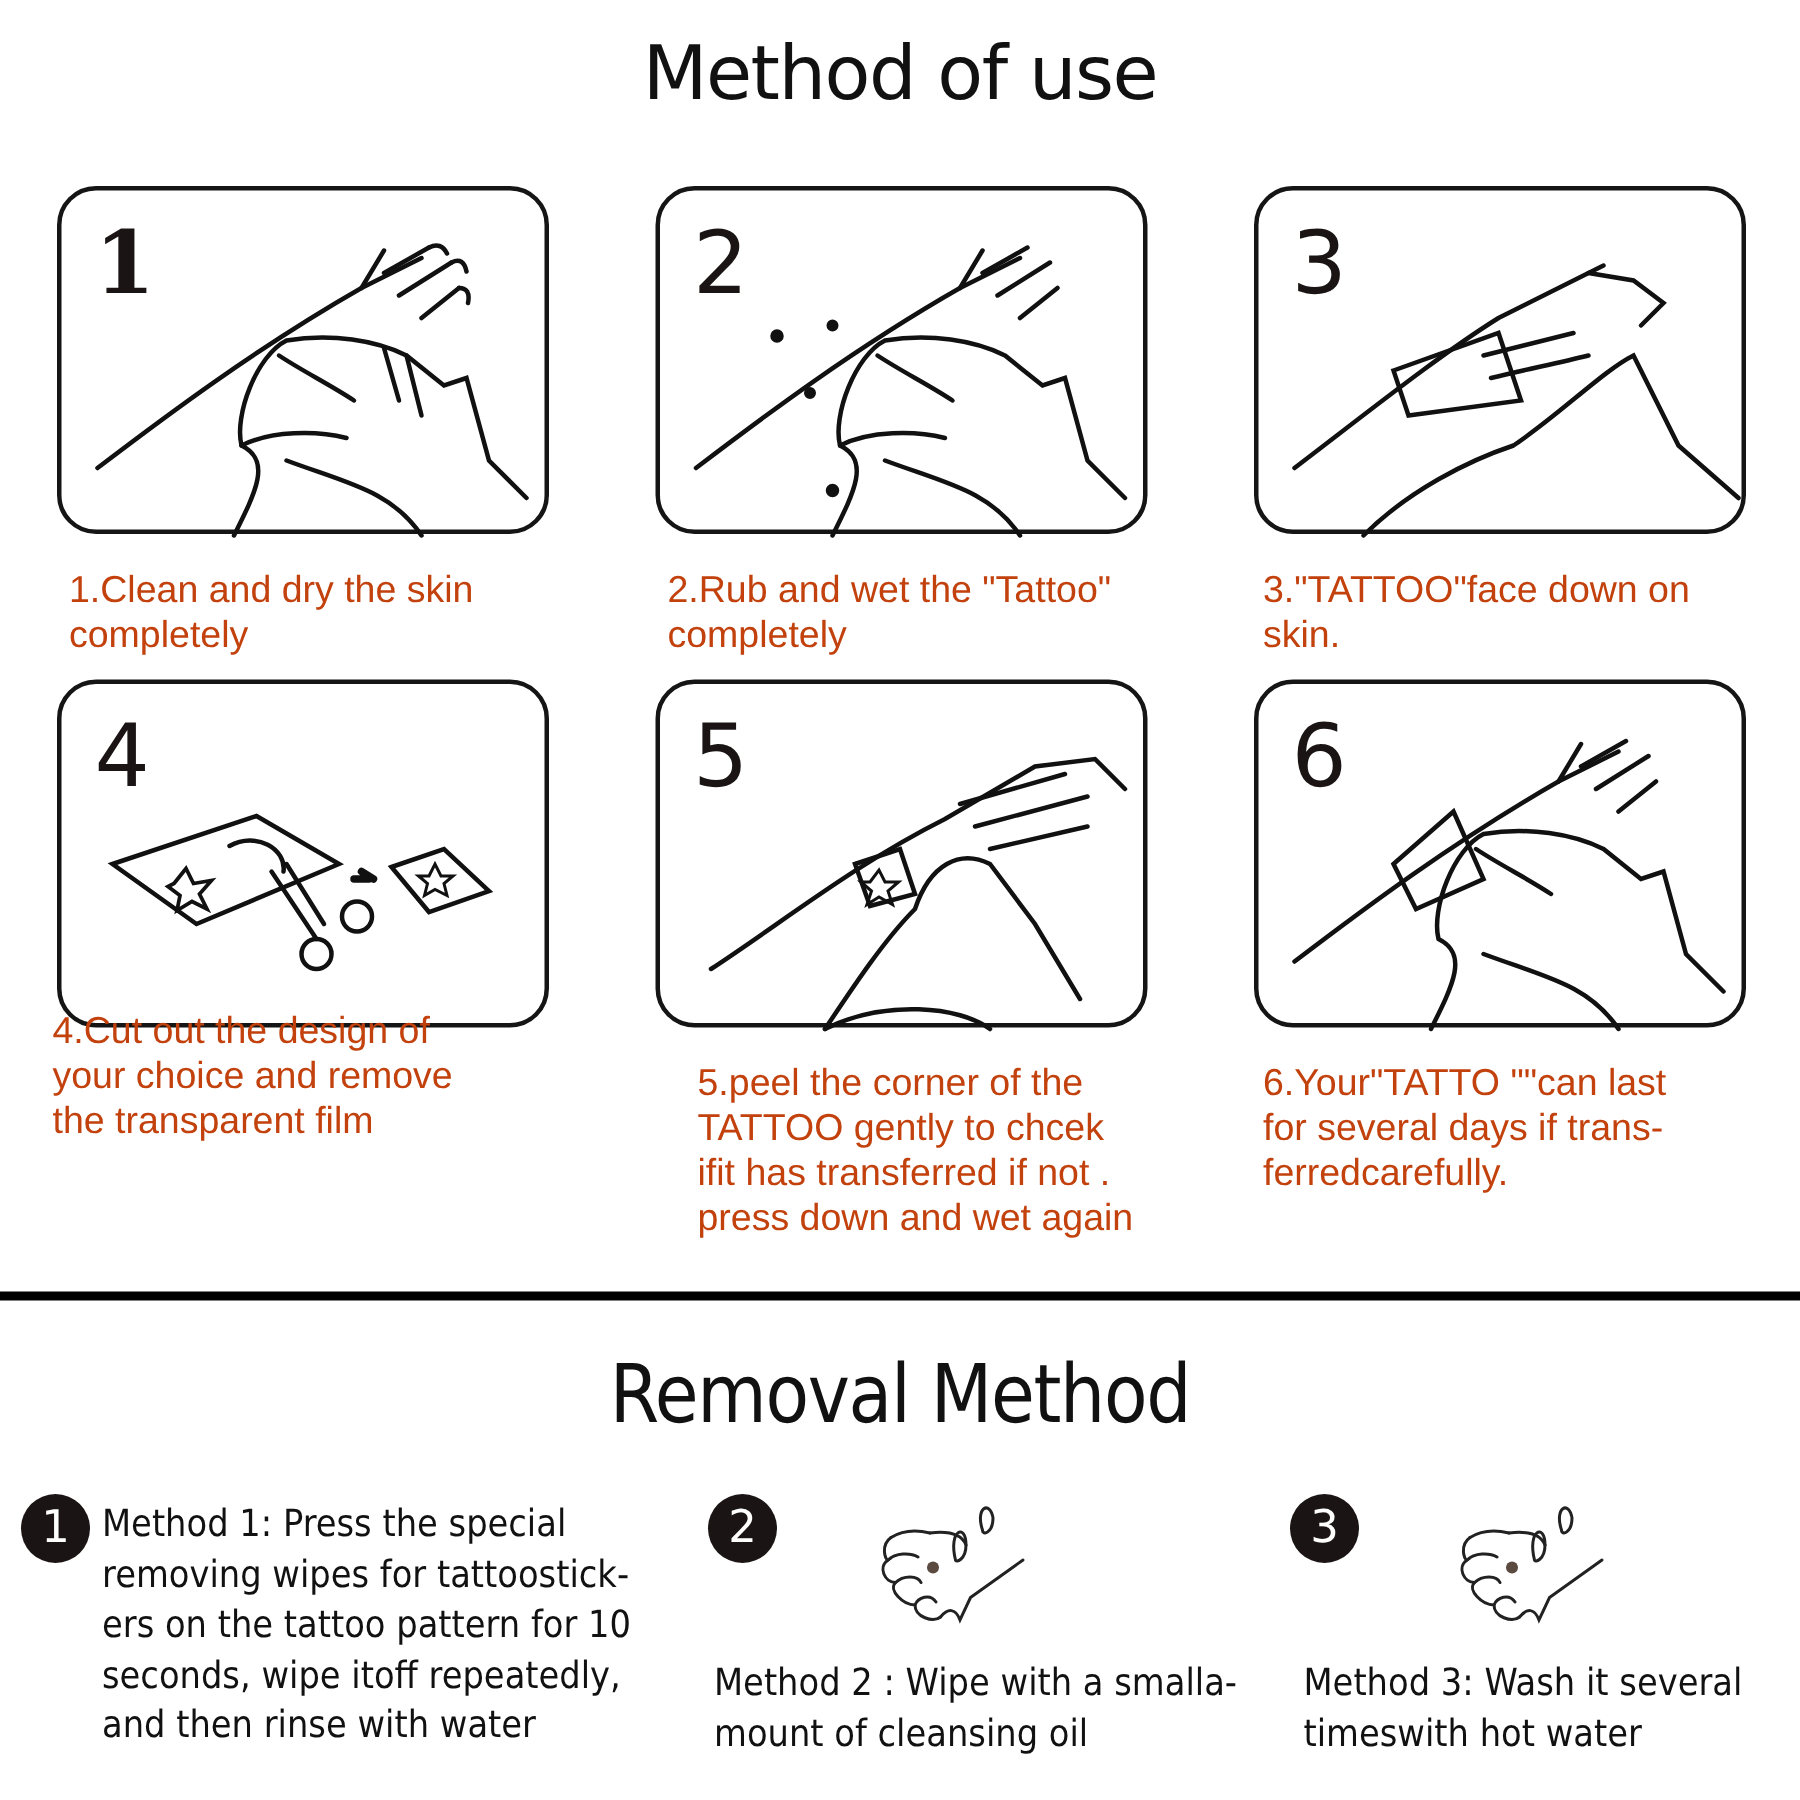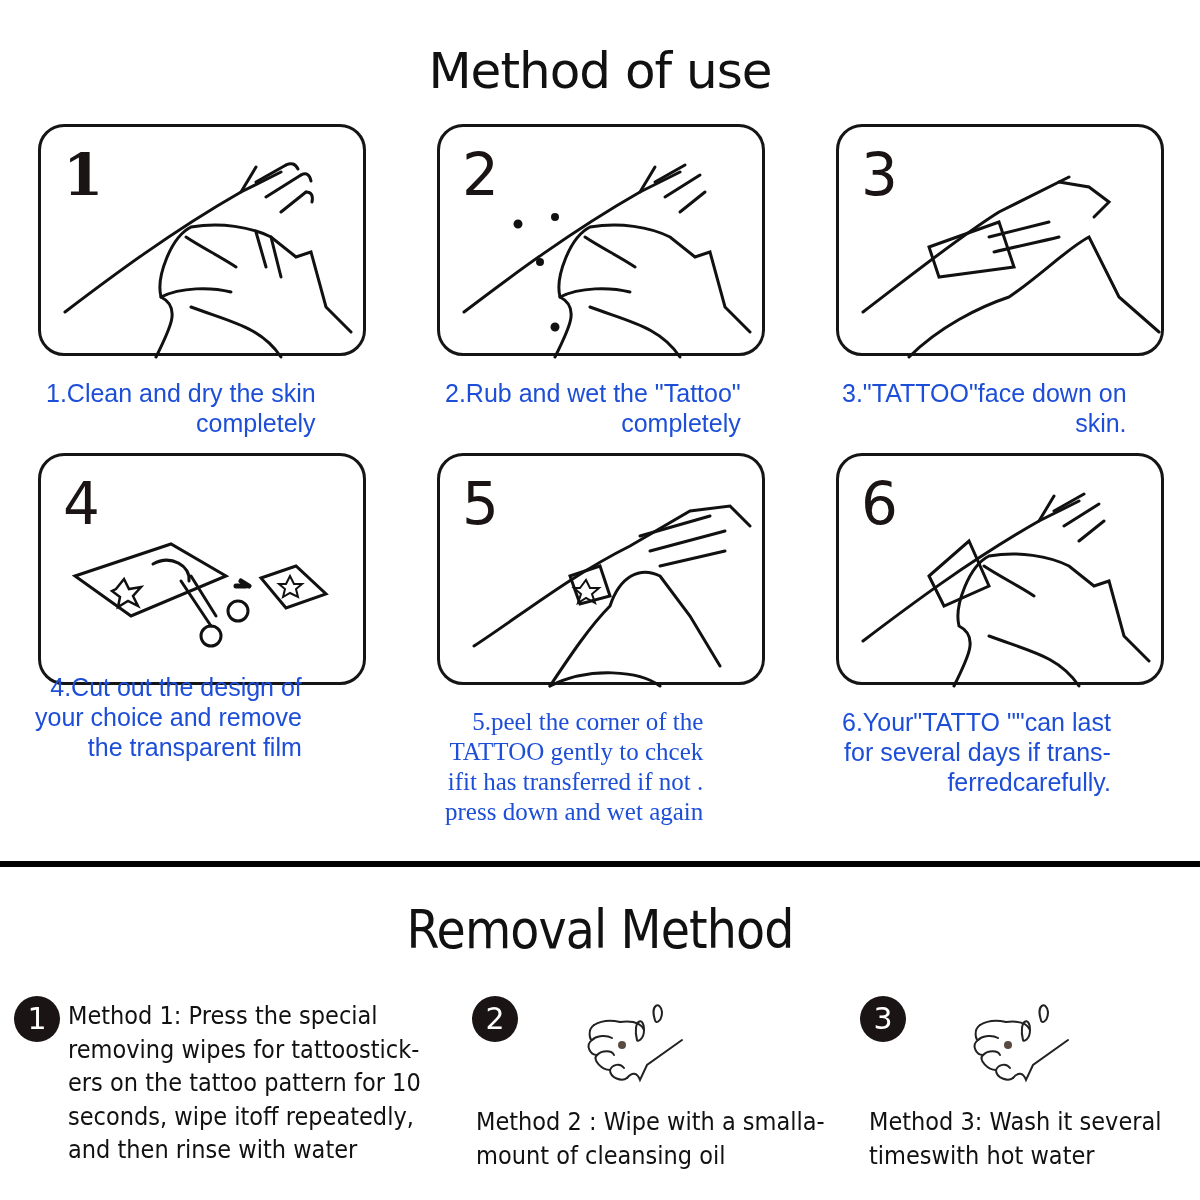--- a/index.html
+++ b/index.html
@@ -1,37 +1,37 @@
 <!DOCTYPE html>
 <html><head>
 <meta charset="utf-8">
 <style>
   html, body { margin: 0; padding: 0; background: #ffffff; }
   body { width: 1200px; height: 1200px; position: relative; overflow: hidden; color: #111; }
   .title {
     position: absolute; left: 0; width: 1200px; text-align: center;
     font-family: "DejaVu Sans", sans-serif; color: #111; letter-spacing: -1px;
   }
-  .title.use { top: 42px; font-size: 50px; }
+  .title.use { top: 20px; font-size: 50px; }
   .title.removal { top: 898px; font-size: 54px; transform: scaleX(0.88); }
 
   .panel {
     position: absolute; width: 328px; height: 232px;
     border: 3px solid #151515; border-radius: 26px; background: #fff; box-sizing: border-box;
   }
   .panel .num {
     position: absolute; left: 22px; top: 14px;
     font-family: "DejaVu Serif", serif; font-size: 58px; font-weight: bold; color: #1a1414;
   }
   .panel .num.sans { font-family: "DejaVu Sans", sans-serif; font-weight: normal; }
   .panel svg { position: absolute; left: 0; top: 0; }
 
   .caption {
     position: absolute; font-family: "Liberation Sans", sans-serif;
-    font-size: 25px; line-height: 30px; color: #1d4ed8; white-space: pre-line; text-align: right;
+    font-size: 25px; line-height: 30px; color: #c2410c; white-space: pre-line;
   }
 
   .divider { position: absolute; left: 0; top: 861px; width: 1200px; height: 6px; background: #000; }
 
   .badge {
     position: absolute; width: 46px; height: 46px; border-radius: 50%;
     background: #1b1414; color: #fff; text-align: center;
     font-family: "DejaVu Sans", sans-serif; font-size: 30px; line-height: 46px;
   }
   .rm-text {
@@ -115,21 +115,21 @@
   <span class="num sans">5</span>
   <svg width="328" height="232" fill="none" stroke="#111" stroke-width="3" stroke-linecap="round">
     <path d="M34 190 C80 160 130 120 190 90 L250 55 L290 50 L310 70"></path>
     <path d="M200 80 L270 60 M210 95 L285 75 M220 110 L285 95"></path>
     <path d="M110 230 C130 200 150 170 170 150 C180 120 200 110 220 120 L250 160 L280 210"></path>
     <path d="M130 120 L160 110 L170 140 L140 148 Z"></path>
     <path d="M140 132 l6 -8 l4 8 l9 0 l-7 6 l3 9 l-9 -5 l-8 5 l3 -9 l-7 -6 Z" stroke-width="2"></path>
     <path d="M110 230 C150 210 200 215 220 230"></path>
   </svg>
 </div>
-<div class="caption" style="left:445px;top:707px;font-family:Liberation Serif, serif;">5.peel the corner of the
+<div class="caption" style="left:465px;top:707px;">5.peel the corner of the
 TATTOO gently to chcek
 ifit has transferred if not .
 press down and wet again</div>
 
 <div class="panel" style="left:836px;top:453px;">
   <span class="num sans">6</span>
   <svg width="328" height="232" fill="none" stroke="#111" stroke-width="3" stroke-linecap="round">
     <path d="M24 185 C70 150 130 105 200 65 L240 45"></path>
     <path d="M200 65 L215 40 M215 55 L245 38 M225 70 L260 48 M240 85 L265 65"></path>
     <path d="M90 120 L130 85 L150 130 L105 150 Z"></path>

